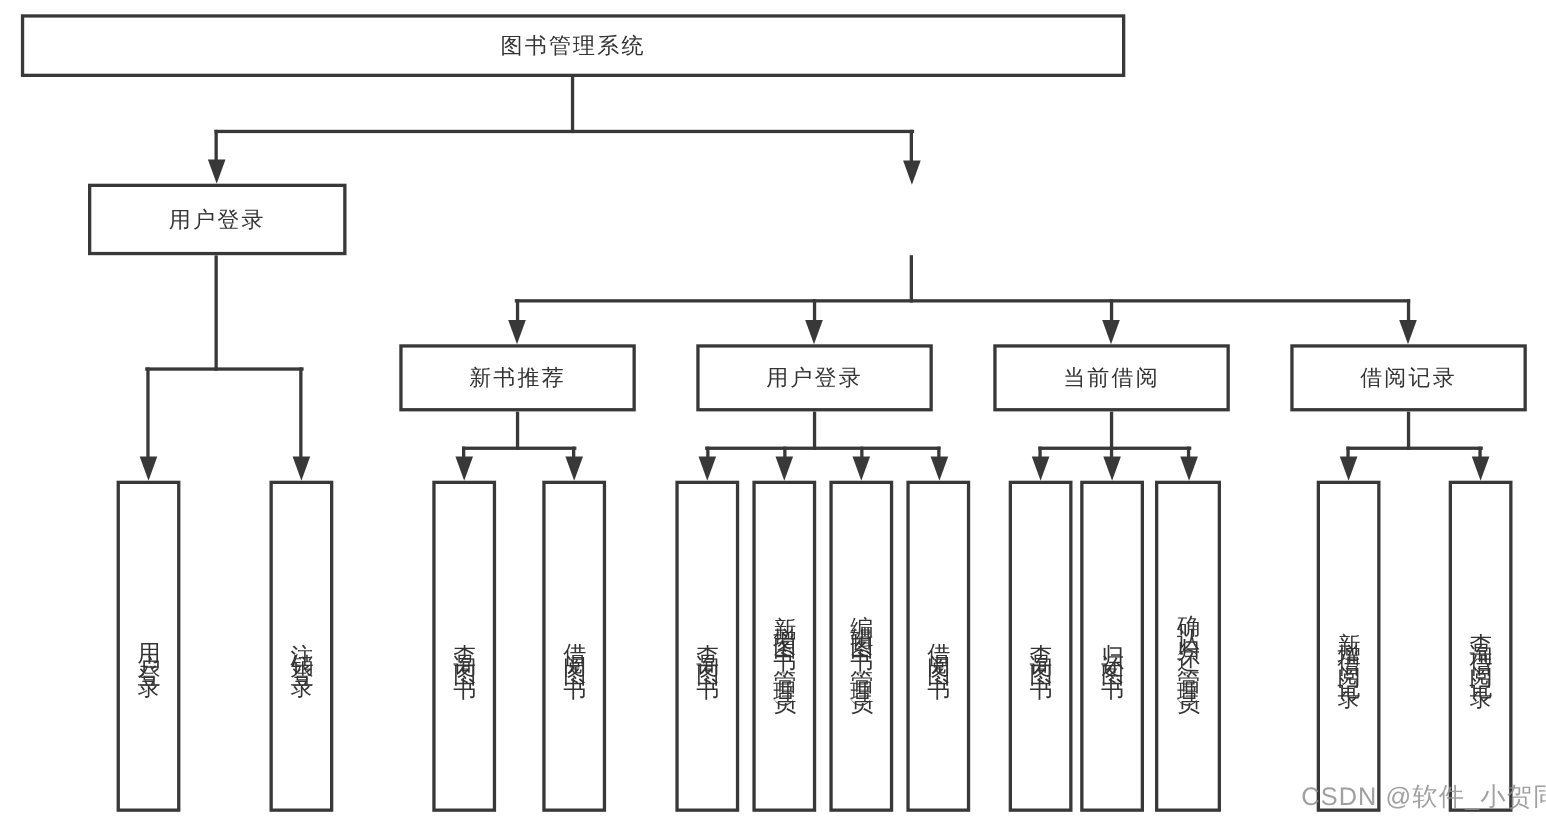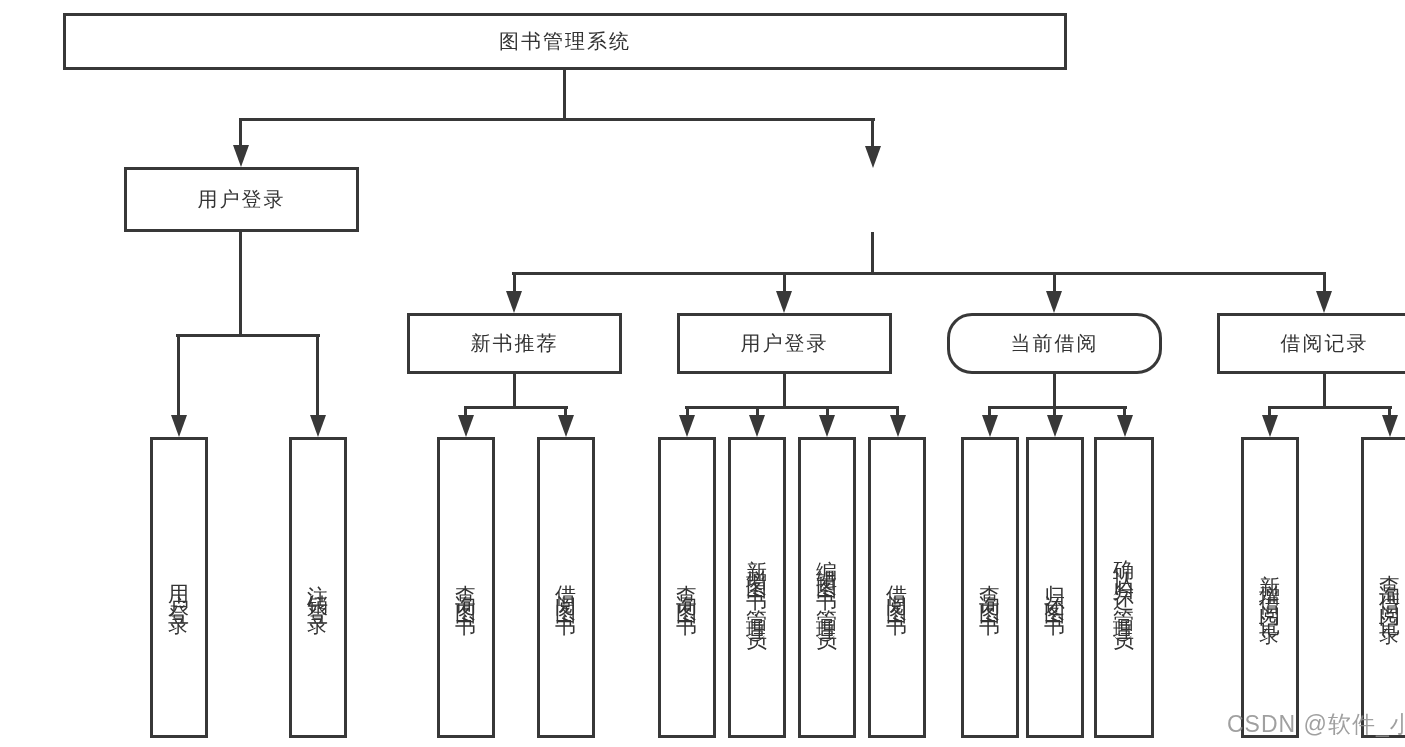--- a/index.html
+++ b/index.html
@@ -6,21 +6,21 @@
     --line:#383838;
     --box-bg:#ffffff;
     --text:#333333;
     --watermark:#909090;
   }
   html,body{margin:0;padding:0;background:#ffffff;}
   body{
     width:1405px;height:747px;position:relative;overflow:hidden;
     font-family:"Liberation Sans","DejaVu Sans",sans-serif;
   }
-  .canvas{position:absolute;left:0;top:0;width:1303px;height:747px;background:var(--box-bg,#fff);margin-left:44px;}
+  .canvas{position:absolute;left:0;top:0;width:1303px;height:747px;background:var(--box-bg,#fff);}
   .node{
     position:absolute;box-sizing:border-box;
     background:var(--box-bg,#fff);
     border:3px solid var(--line,#383838);
     display:flex;align-items:center;justify-content:center;
     color:var(--text,#333);
     font-size:20px;letter-spacing:2px;
     z-index:2;
   }
   .node-v{font-size:21px;letter-spacing:0;}
@@ -118,21 +118,21 @@
   <div class="node" style="left:80px;top:167px;width:235px;height:65px;">
     <span>用户登录</span>
   </div>
 
   <div class="node" style="left:363px;top:313px;width:215px;height:61px;text-align:right;">
     <span>新书推荐</span>
   </div>
   <div class="node" style="left:633px;top:313px;width:215px;height:61px;">
     <span>用户登录</span>
   </div>
-  <div class="node" style="left:903px;top:313px;width:215px;height:61px;border-radius:25px;">
+  <div class="node" style="left:903px;top:313px;width:215px;height:61px;">
     <span>当前借阅</span>
   </div>
   <div class="node" style="left:1173px;top:313px;width:215px;height:61px;">
     <span>借阅记录</span>
   </div>
 
   <div class="node node-v" style="left:106px;top:437px;width:58px;height:301px;">
     <span class="vtext">用户登录</span>
   </div>
   <div class="node node-v" style="left:245px;top:437px;width:58px;height:301px;">

